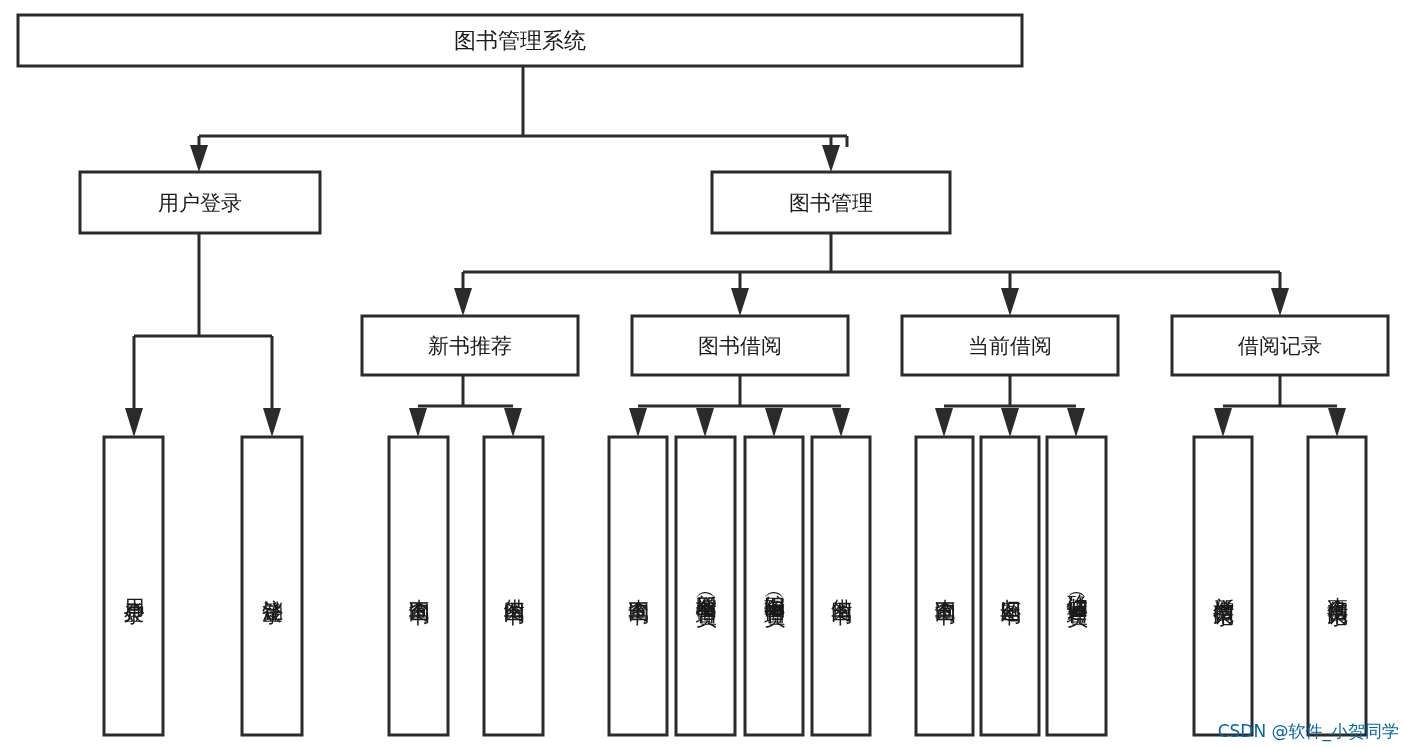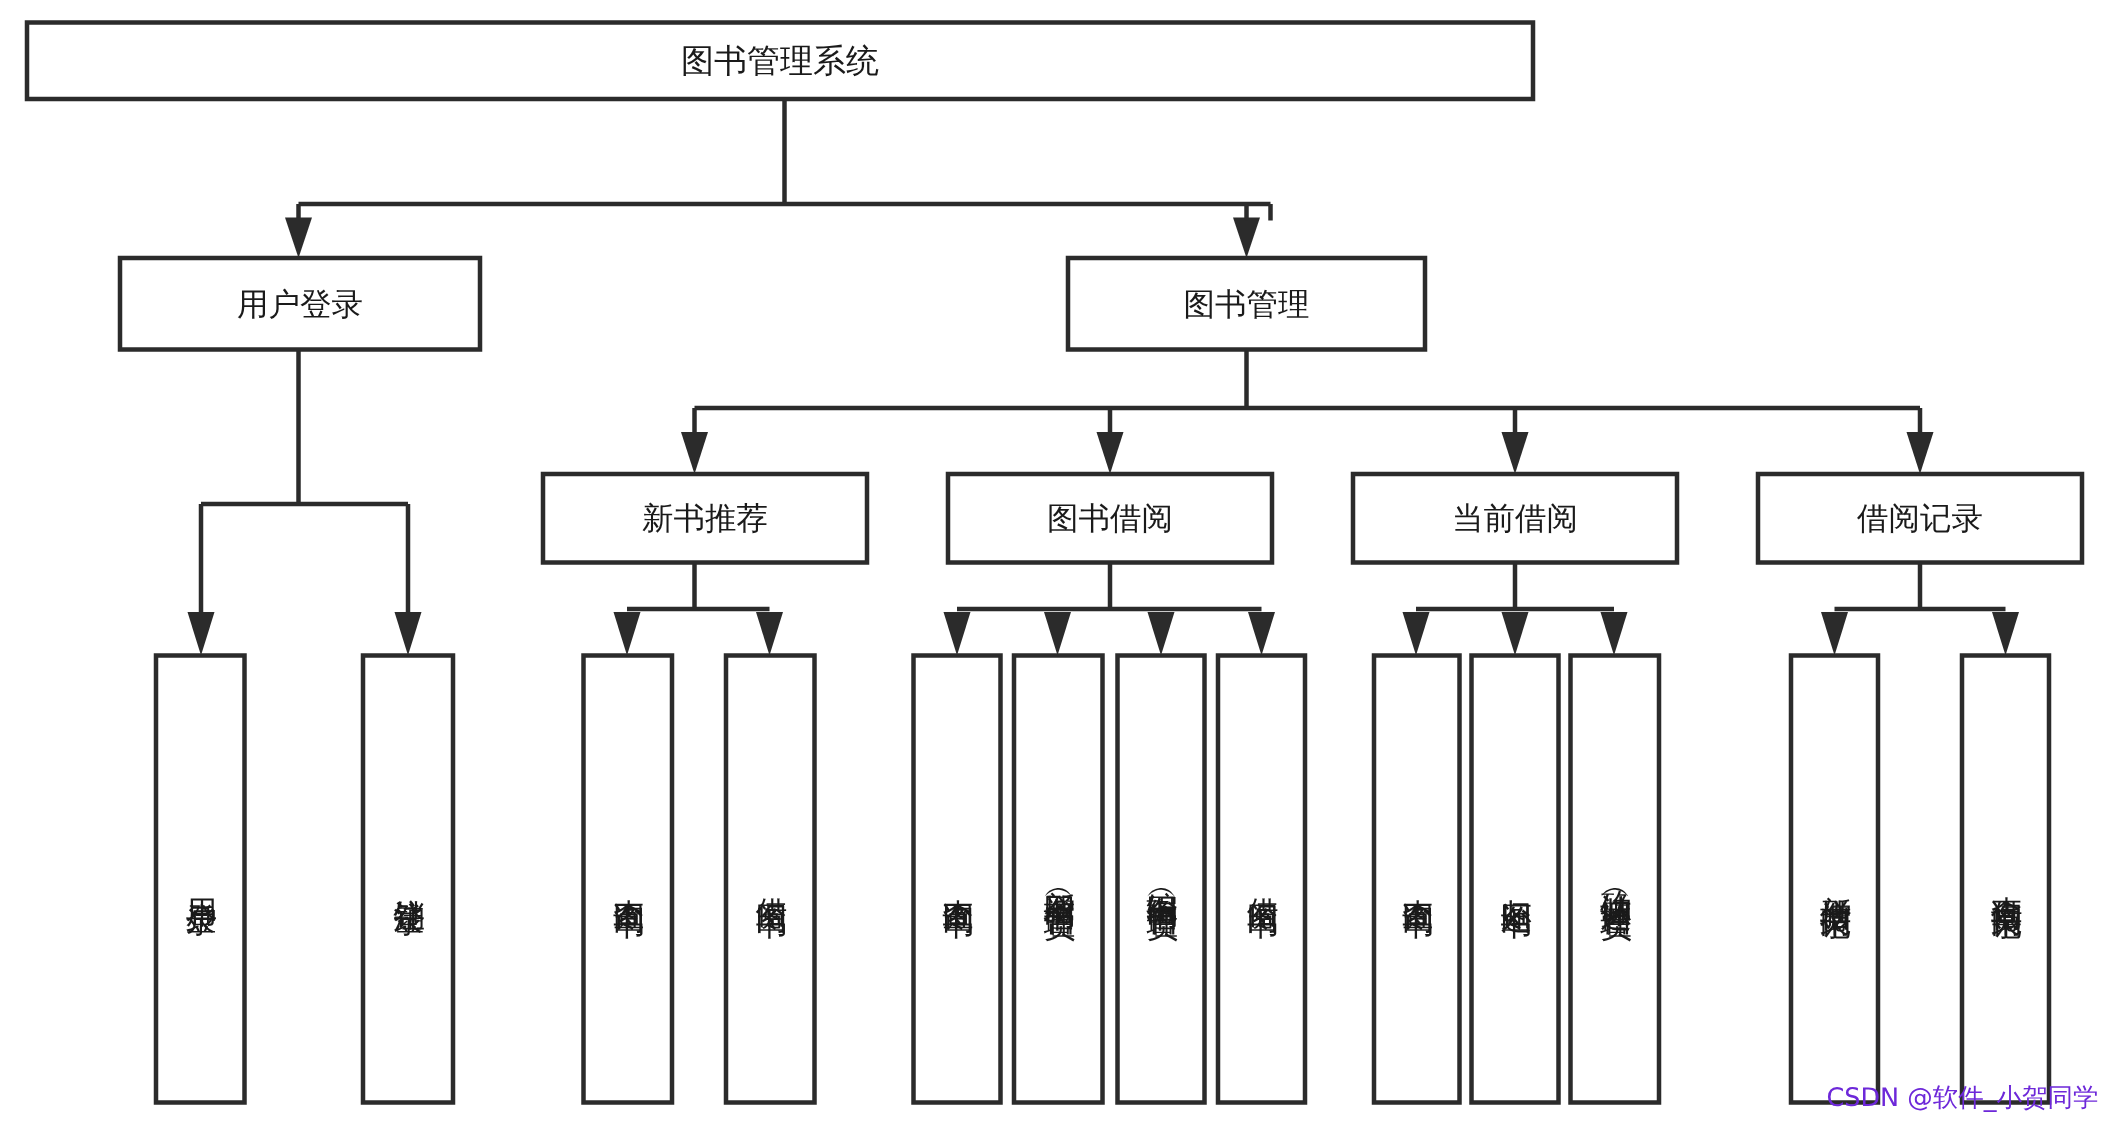--- a/index.html
+++ b/index.html
@@ -69,21 +69,21 @@
     justify-content: center;
     white-space: pre;
     pointer-events: none;
   }
   .watermark {
     position: absolute;
     right: 6px;
     bottom: 4px;
     font-family: "DejaVu Sans", "Liberation Sans", sans-serif;
     font-size: 17px;
-    color: #6d28d9;
+    color: #0369a1;
     white-space: nowrap;
   }
 </style>
 </head>
 <body>
 
 <div id="diagram-root">
 
   <svg class="flow" viewBox="0 0 1405 747">
 

